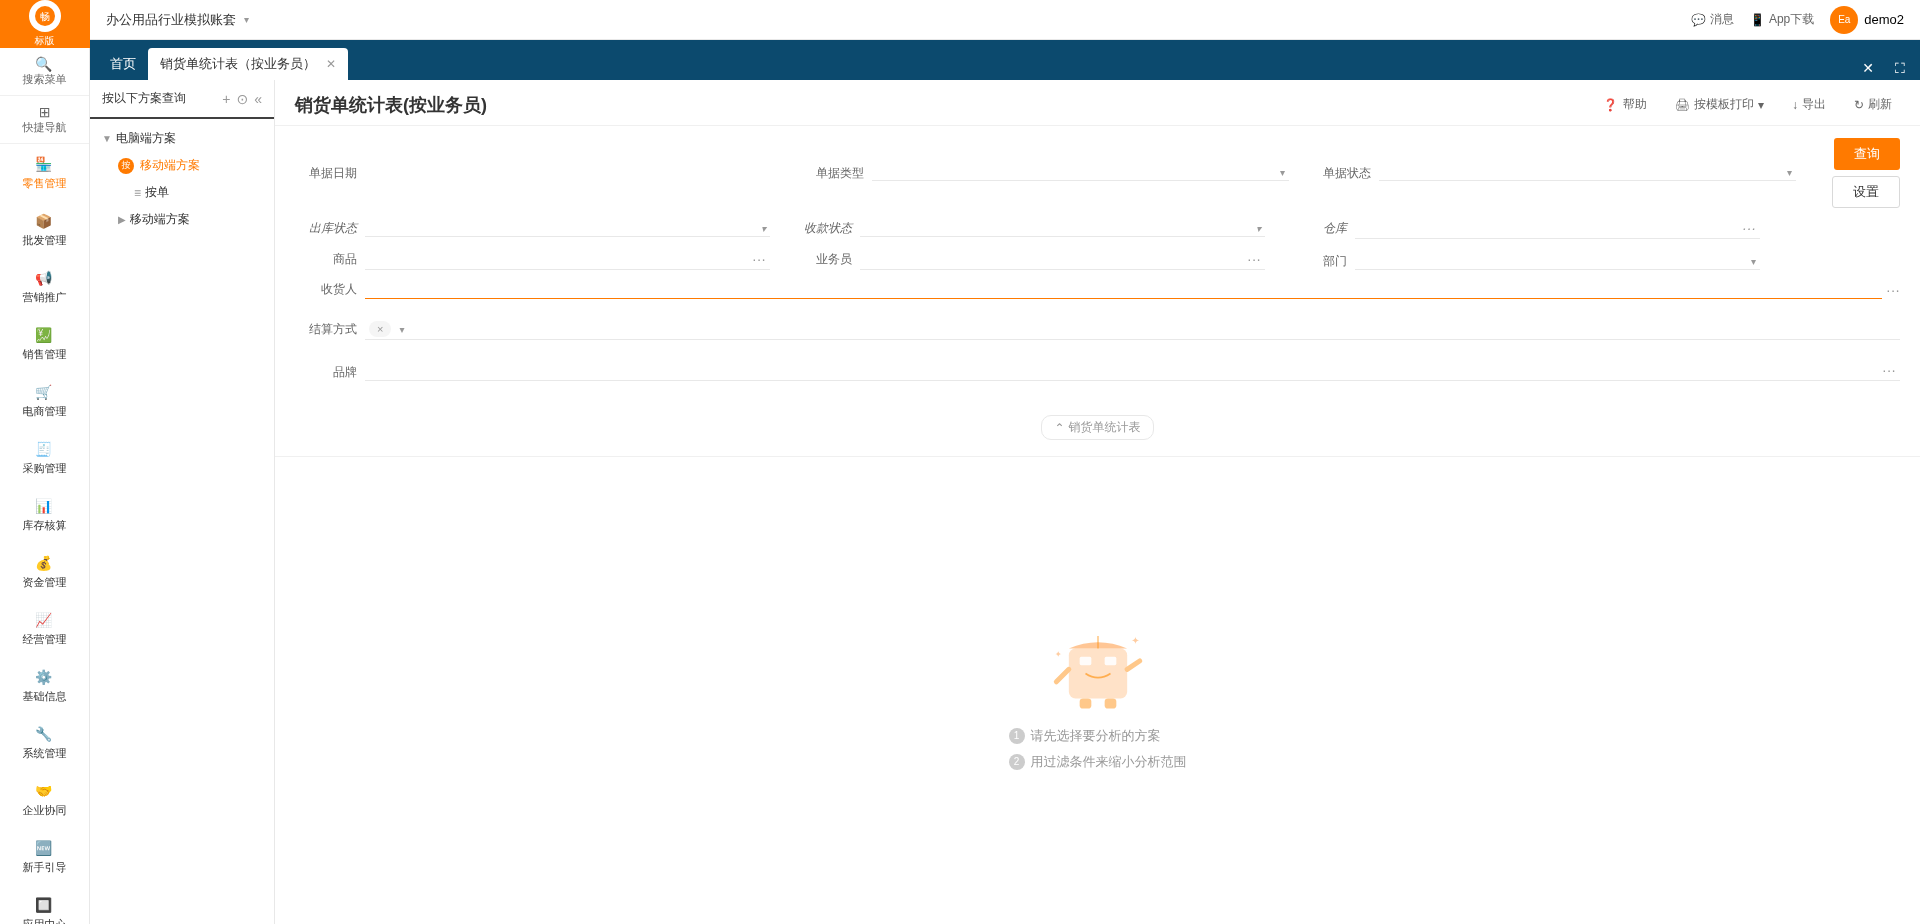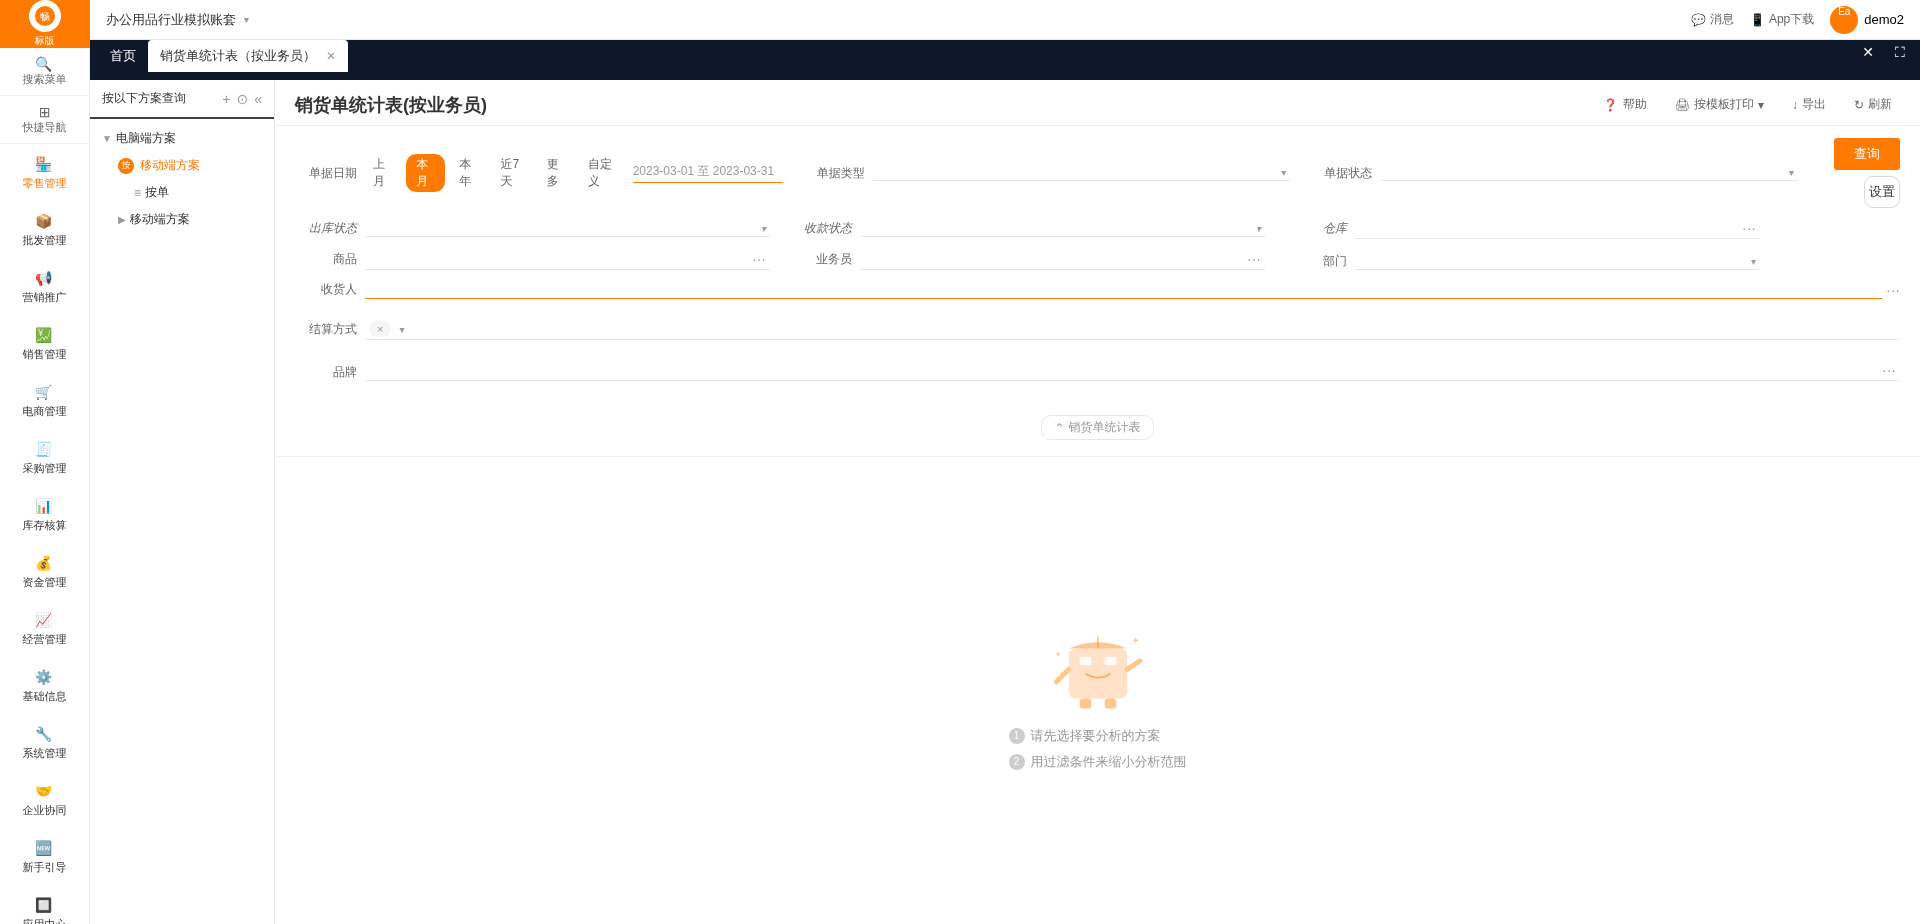--- a/index.html
+++ b/index.html
@@ -123,31 +123,32 @@
       color: #666;
       font-size: 12px;
       cursor: pointer;
     }
     .user-avatar {
       width: 28px;
       height: 28px;
       border-radius: 50%;
       background: #ff7a00;
       display: flex;
+      align-items: center;
       justify-content: center;
       color: #fff;
       font-size: 11px;
     }
 
     
     .tab-bar {
       height: 40px;
-      background: #0f172a;
-      display: flex;
-      align-items: flex-start;
+      background: #0c4a6e;
+      display: flex;
+      align-items: flex-end;
       padding: 0 8px;
     }
     .tab-item {
       height: 32px;
       display: flex;
       align-items: center;
       padding: 0 12px;
       border-radius: 4px 4px 0 0;
       color: #fff;
       font-size: 13px;
@@ -438,22 +439,22 @@
       border: none;
       padding: 7px 20px;
       border-radius: 3px;
       font-size: 13px;
       cursor: pointer;
     }
     .set-btn {
       background: #fff;
       color: #333;
       border: 1px solid #d9d9d9;
-      padding: 6px 4px;
-      border-radius: 9px;
+      padding: 6px 20px;
+      border-radius: 3px;
       font-size: 13px;
       cursor: pointer;
     }
 
     .query-area {
       display: flex;
       flex-direction: column;
       gap: 6px;
       align-items: flex-end;
       padding: 0 0 0 16px;
@@ -688,31 +689,20 @@
             <span>刷新</span>
           </div>
         </div>
       </div>
 
       <div class="filter-area">
         <div style="display:flex; gap:20px; margin-bottom:10px;">
 
           <div style="flex:1; display:flex; align-items:center;">
             <span class="filter-label">单据日期</span>
-            <div class="filter-control">
-              <div class="filter-date-tabs">
-                <span class="date-tab">上月</span>
-                <span class="date-tab active">本月</span>
-                <span class="date-tab">本年</span>
-                <span class="date-tab">近7天</span>
-                <span class="date-tab">更多</span>
-                <span class="date-tab">自定义</span>
-              </div>
-              <div class="filter-date-range">2023-03-01 至 2023-03-31</div>
-            </div>
           </div>
           <div style="flex:1; display:flex; align-items:center;">
             <span class="filter-label">单据类型</span>
             <div class="filter-control">
               <div class="filter-select" style="flex:1;">
                 <span></span>
                 <span class="filter-select-arrow">▾</span>
               </div>
             </div>
           </div>

